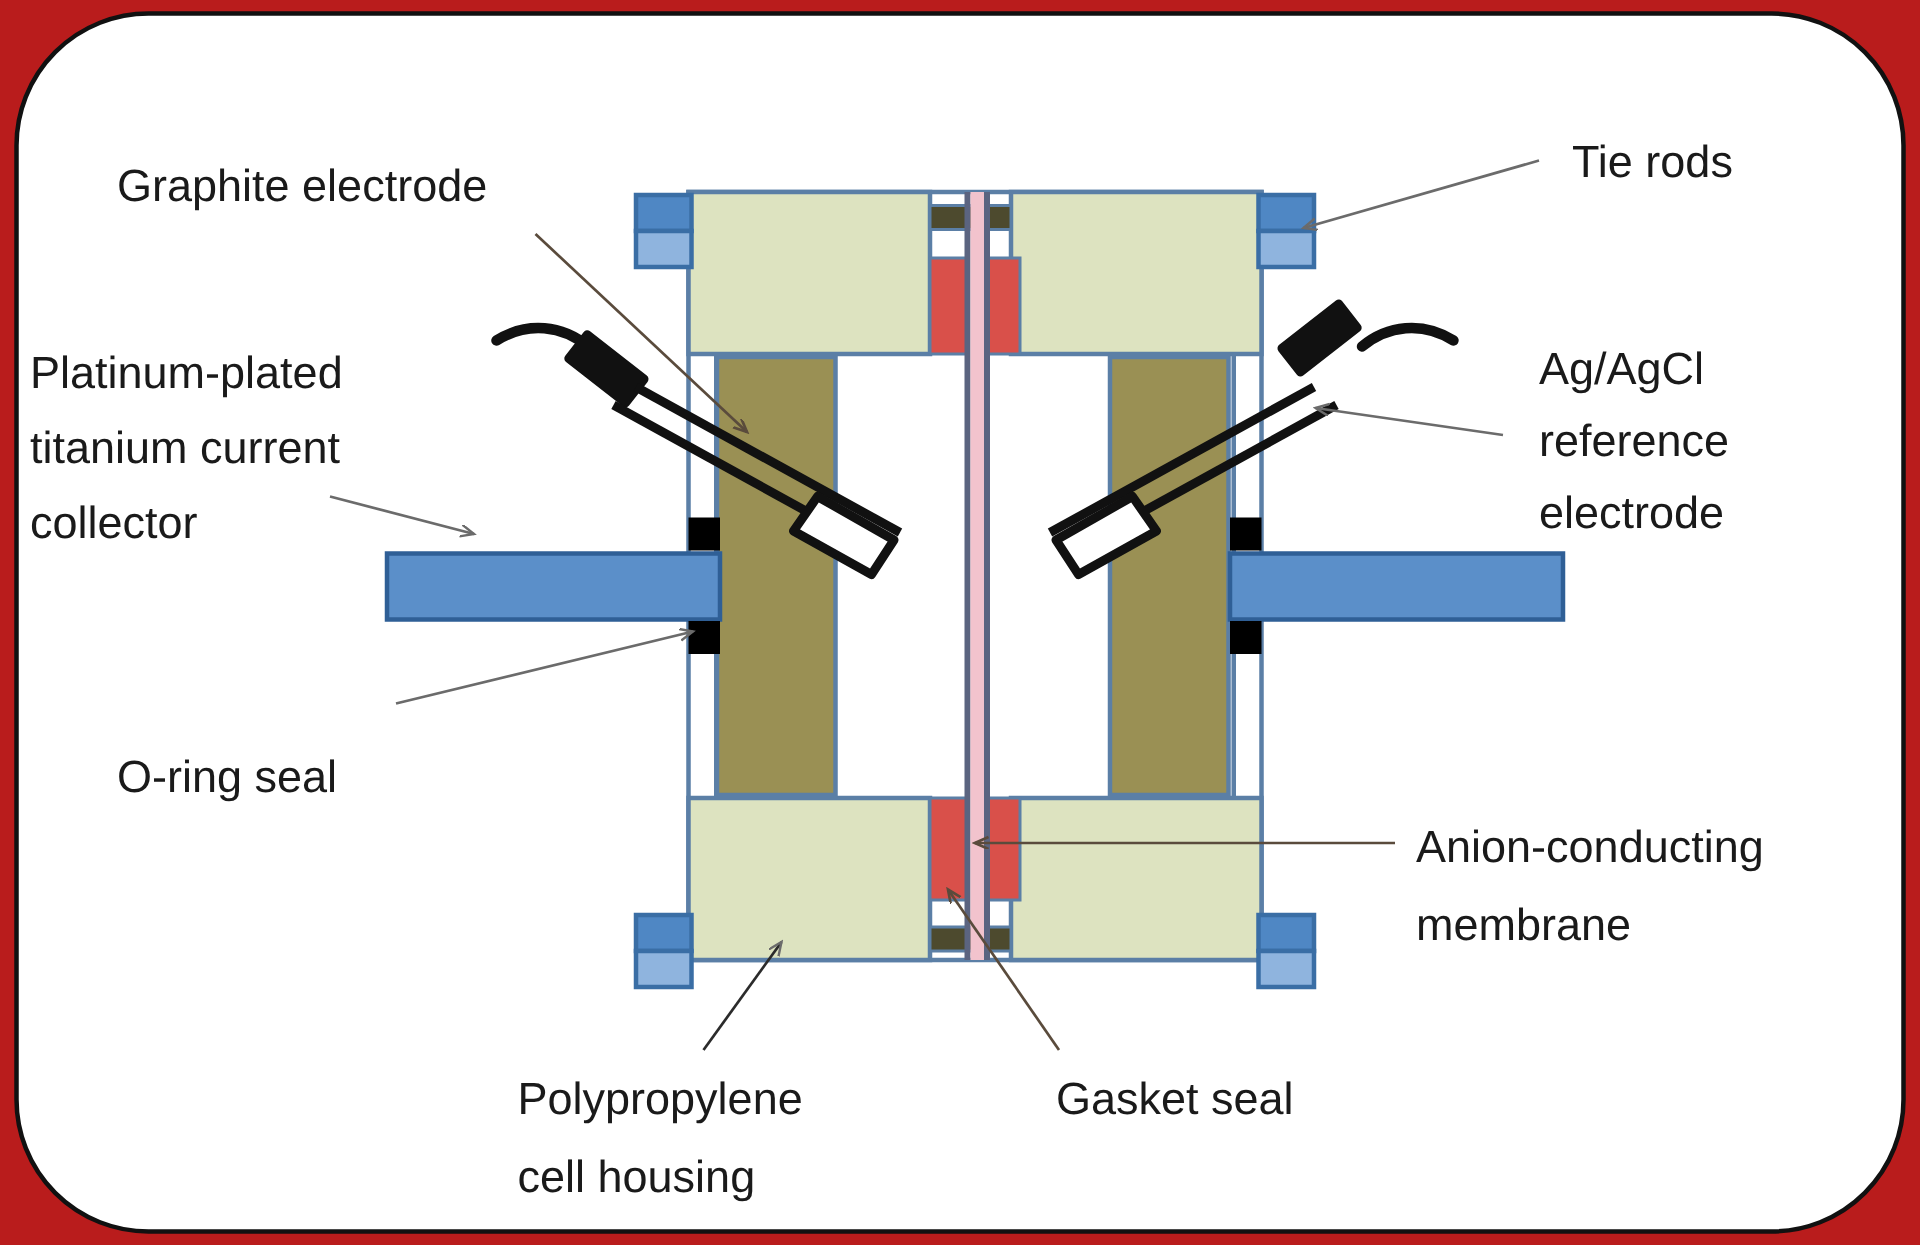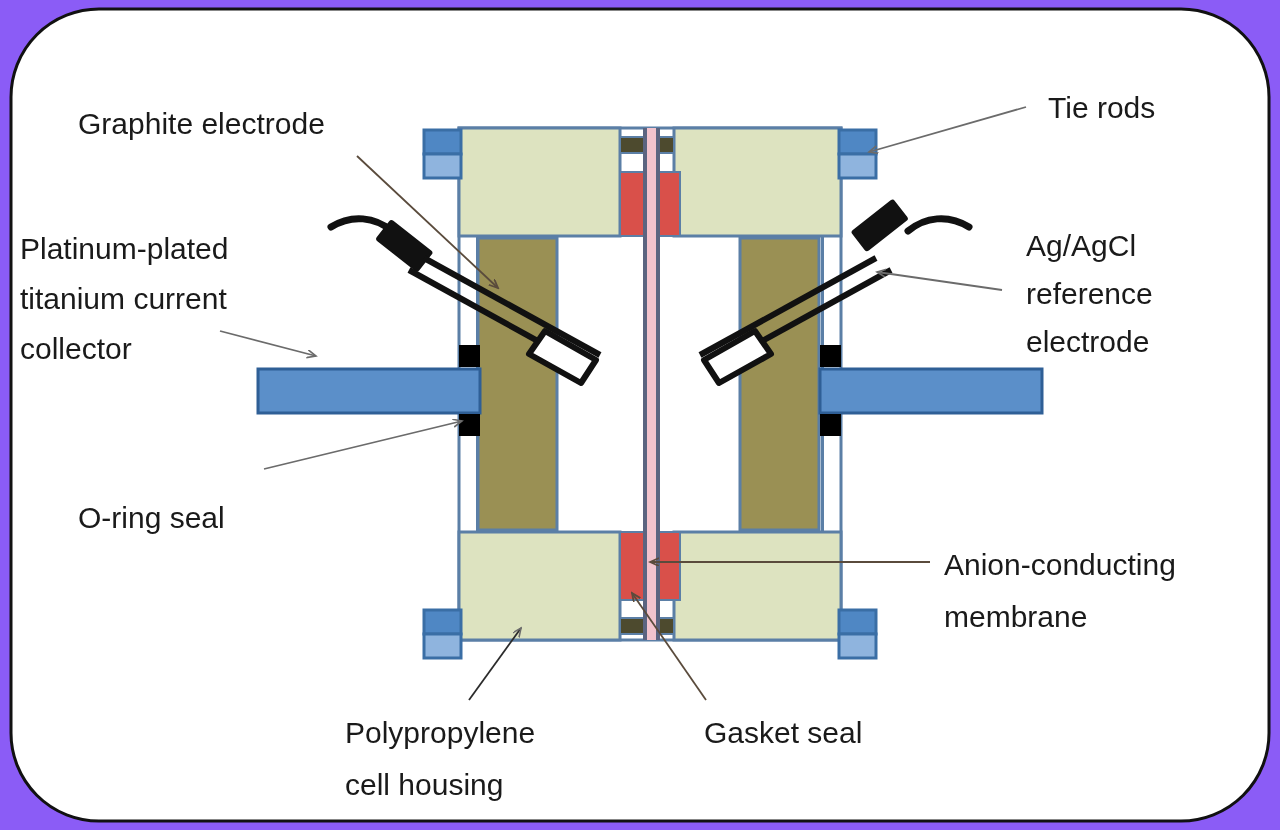--- a/index.html
+++ b/index.html
@@ -1,18 +1,18 @@
 <!DOCTYPE html>
 <html><head>
 <meta charset="utf-8">
 <style>
   html,body{margin:0;padding:0;background:#ffffff;}
   body{width:1280px;height:830px;overflow:hidden;
        font-family:"Liberation Sans","DejaVu Sans",sans-serif;}
-  #stage{position:relative;width:1280px;height:830px;background:#8b5cf6;}
+  #stage{position:relative;width:1280px;height:830px;background:#b91c1c;}
   svg{display:block;}
   .lbl{font-family:"Liberation Sans","DejaVu Sans",sans-serif;
        font-size:30px;fill:#1a1a1a;dominant-baseline:middle;}
 </style>
 </head>
 <body>
 
 <div id="stage">
 <svg width="1280" height="830" viewBox="0 0 1280 830" xmlns="http://www.w3.org/2000/svg">
 

